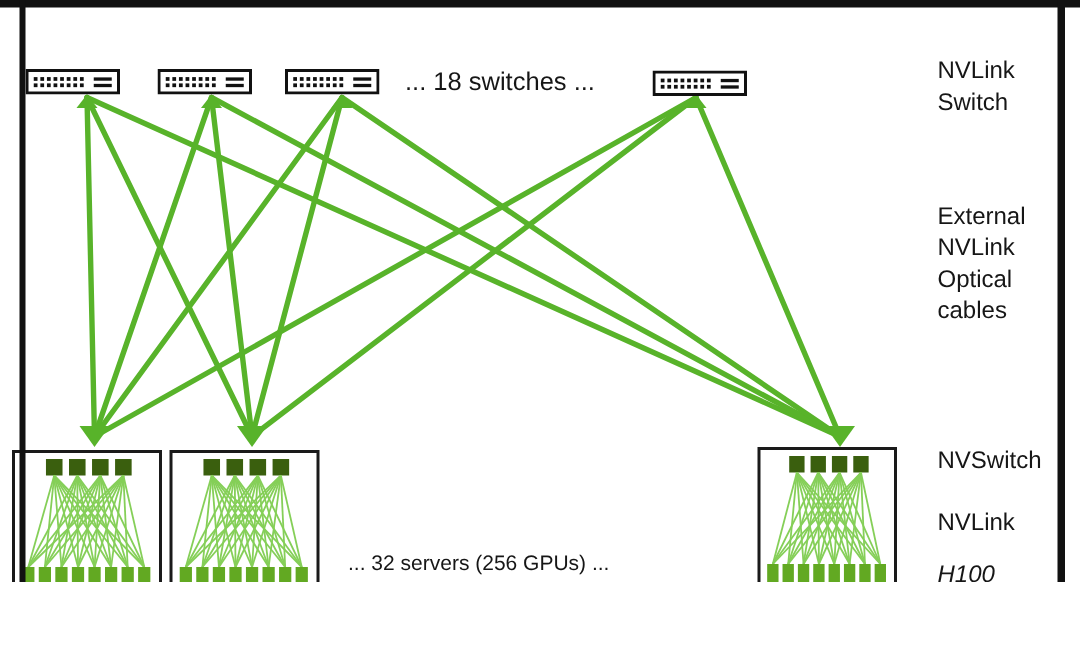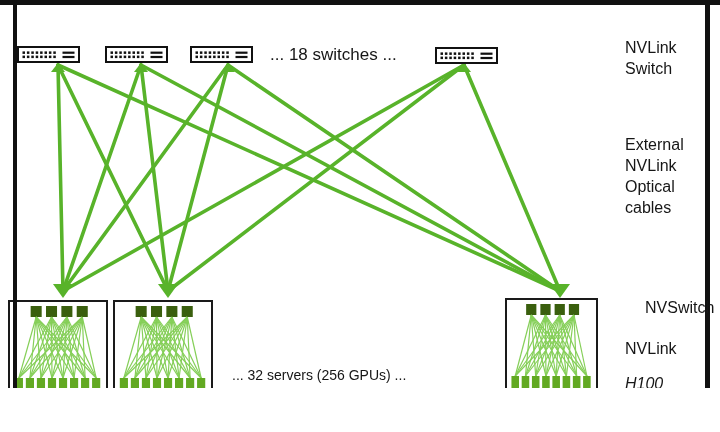--- a/index.html
+++ b/index.html
@@ -29,21 +29,21 @@
   .s2{left:113px;top:300px;width:100px;height:98px;}
   .s3{left:505px;top:298px;width:93px;height:98px;}
   .server-svg{display:block;width:100%;height:100%;}
 
   
   .lbl{position:absolute;color:#161616;font-size:16px;line-height:21px;z-index:4;white-space:nowrap;}
   .lbl div{white-space:nowrap;}
   #lbl-switchrow{left:270px;top:44px;font-size:17px;}
   #lbl-nvlink-switch{left:625px;top:37px;}
   #lbl-external{left:625px;top:134px;}
-  #lbl-nvswitch{left:645px;top:297px;}
+  #lbl-nvswitch{left:625px;top:297px;}
   #lbl-nvlink{left:625px;top:338px;}
   #lbl-h100{left:625px;top:373px;font-style:italic;}
   #lbl-servers{left:232px;top:365px;font-size:14px;}
 
   
   .watermark{position:absolute;left:472px;top:390px;width:248px;height:36px;z-index:5;color:#fff;}
   .wm-text{
     position:absolute;font-weight:bold;letter-spacing:1px;white-space:nowrap;
     color:rgba(255,255,255,0.96);
     text-shadow:1.5px 2px 2px rgba(110,110,110,0.9), 0 0 1px rgba(150,150,150,0.9);

